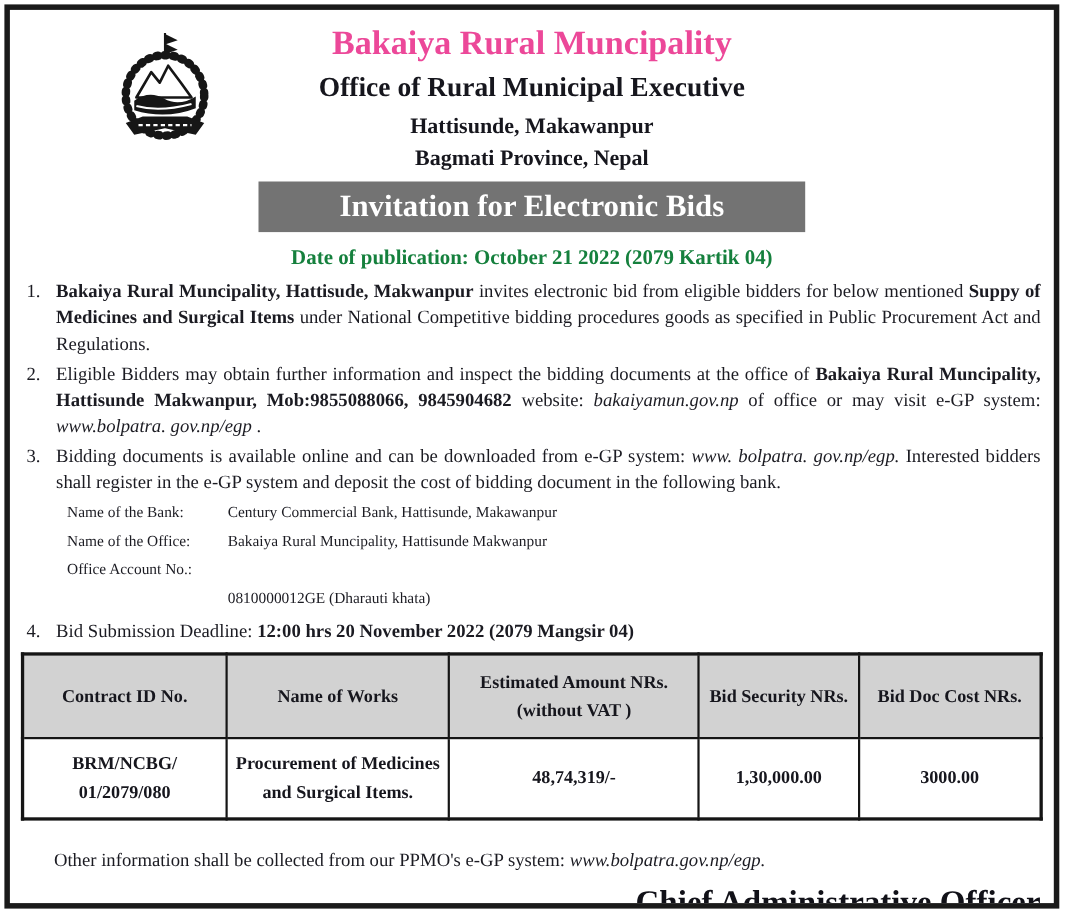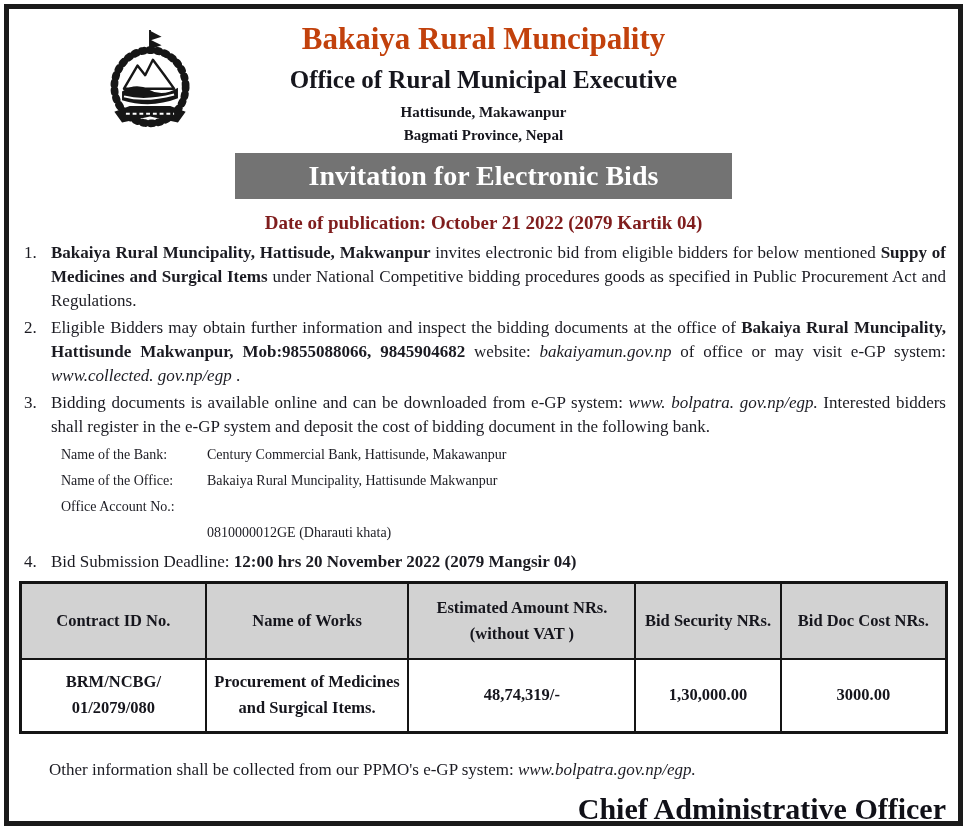--- a/index.html
+++ b/index.html
@@ -13,31 +13,31 @@
   .frame {
     position: absolute; left: 4px; top: 4px; right: 9px; bottom: 6px;
     border: 5px solid #1a1a1a;
     padding: 8px 10px 0 10px;
     overflow: hidden;
     background: #ffffff;
   }
   
   .hdr { position: relative; text-align: center; }
   .logo-box { position: absolute; left: 78px; top: 6px; width: 106px; height: 106px; }
-  .t-main  { font-size: 31px; font-weight: bold; margin: 4px 0 0 0; color: #c2410c; }
+  .t-main  { font-size: 31px; font-weight: bold; margin: 4px 0 0 0; color: #ec4899; }
   .t-office{ font-size: 25px; font-weight: bold; margin: 9px 0 0 0; color: #16161d; }
-  .t-addr  { font-size: 15px; font-weight: bold; margin: 10px 0 0 0; color: #16161d; }
+  .t-addr  { font-size: 20px; font-weight: bold; margin: 10px 0 0 0; color: #16161d; }
   .t-addr2 { margin-top: 6px; }
   .banner {
     width: 497px; height: 46px; margin: 9px auto 0 auto;
     background: #737373; color: #ffffff;
     display: flex; align-items: center; justify-content: center;
     font-size: 28px; font-weight: bold;
   }
-  .pub-date { text-align: center; font-size: 19px; font-weight: bold; margin: 13px 0 7px 0; color: #7f1d1d; }
+  .pub-date { text-align: center; font-size: 19px; font-weight: bold; margin: 13px 0 7px 0; color: #15803d; }
   
   .notice-item { display: flex; margin: 0 0 3px 0; }
   .num  { flex: 0 0 32px; padding-left: 5px; font-size: 17px; line-height: 24px; }
   .itext{ flex: 1; margin: 0; text-align: justify; font-size: 17px; line-height: 24px; padding-right: 2px; }
   .b { font-weight: bold; }
   .i { font-style: italic; text-align: center; }
   .bank-block { margin: 2px 0 4px 42px; }
   .bank-row { display: flex; font-size: 14px; line-height: 26px; }
   .bank-label { flex: 0 0 146px; }
   .bank-value { flex: 1; }
@@ -97,21 +97,21 @@
     <div class="notice-item">
       <span class="num">1.</span>
       <p class="itext">
         <span class="b">Bakaiya Rural Muncipality, Hattisude, Makwanpur</span><span> invites electronic bid from eligible bidders for below mentioned </span><span class="b">Suppy of Medicines and Surgical Items</span><span> under National Competitive bidding procedures goods as specified in Public Procurement Act and Regulations.</span>
       </p>
     </div>
 
     <div class="notice-item">
       <span class="num">2.</span>
       <p class="itext">
-        <span>Eligible Bidders may obtain further information and inspect the bidding documents at the office of </span><span class="b">Bakaiya Rural Muncipality, Hattisunde Makwanpur, Mob:9855088066, 9845904682</span><span> website: </span><span class="i">bakaiyamun.gov.np</span><span> of office or may visit e-GP system: </span><span class="i">www.collected. gov.np/egp</span><span> .</span>
+        <span>Eligible Bidders may obtain further information and inspect the bidding documents at the office of </span><span class="b">Bakaiya Rural Muncipality, Hattisunde Makwanpur, Mob:9855088066, 9845904682</span><span> website: </span><span class="i">bakaiyamun.gov.np</span><span> of office or may visit e-GP system: </span><span class="i">www.bolpatra. gov.np/egp</span><span> .</span>
       </p>
     </div>
 
     <div class="notice-item">
       <span class="num">3.</span>
       <p class="itext">
         <span>Bidding documents is available online and can be downloaded from e-GP system: </span><span class="i">www. bolpatra. gov.np/egp.</span><span> Interested bidders shall register in the e-GP system and deposit the cost of bidding document in the following bank.</span>
       </p>
     </div>
 

